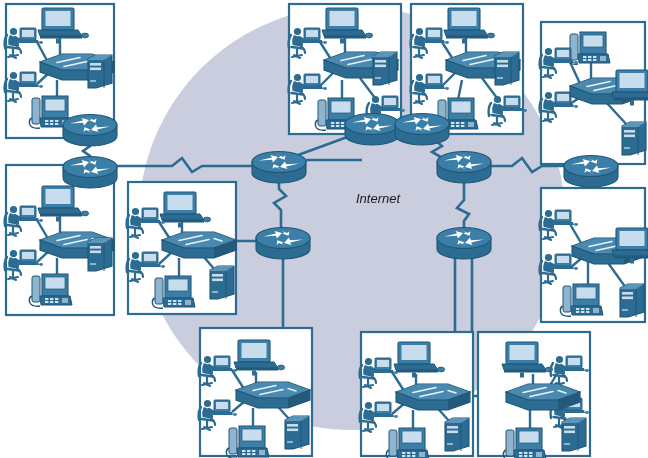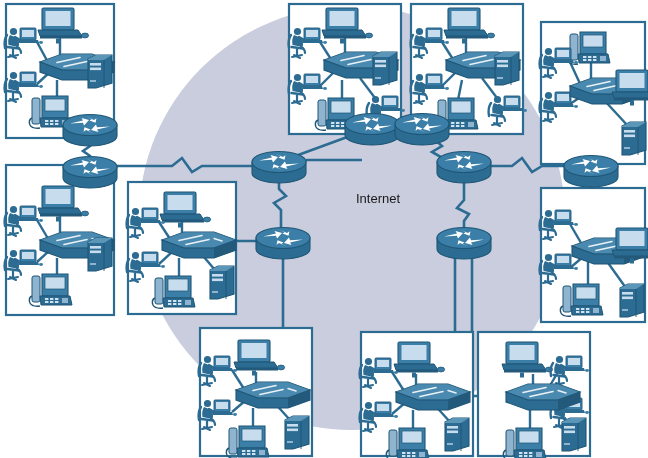--- a/index.html
+++ b/index.html
@@ -10,20 +10,21 @@
   body {
     width: 648px;
     height: 458px;
     font-family: "Liberation Sans", sans-serif;
     overflow: hidden;
   }
   #diagram-root {
     position: relative;
     width: 584px;
     height: 458px;
+    font-style: italic;
   }
   svg.topology {
     display: block;
     width: 648px;
     height: 458px;
   }
   .internet-label {
     font-family: "Liberation Sans", sans-serif;
     font-size: 13px;
     fill: #1a1a1a;

